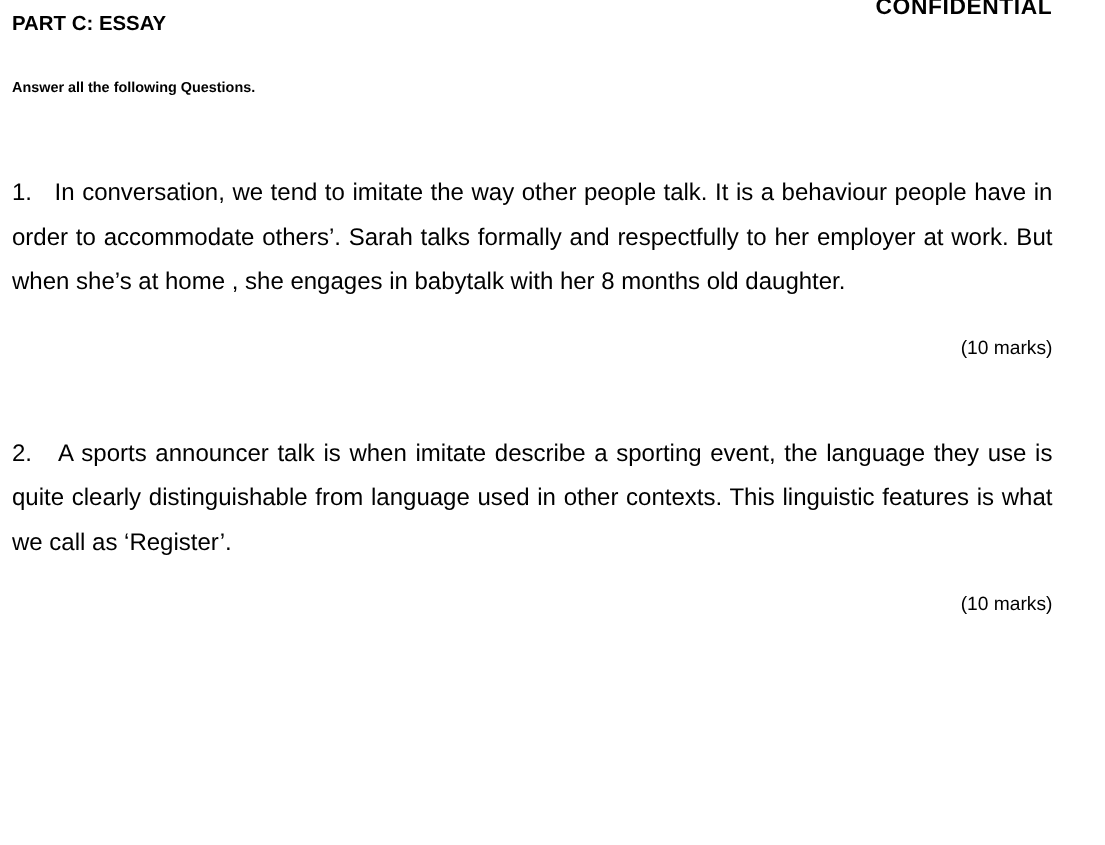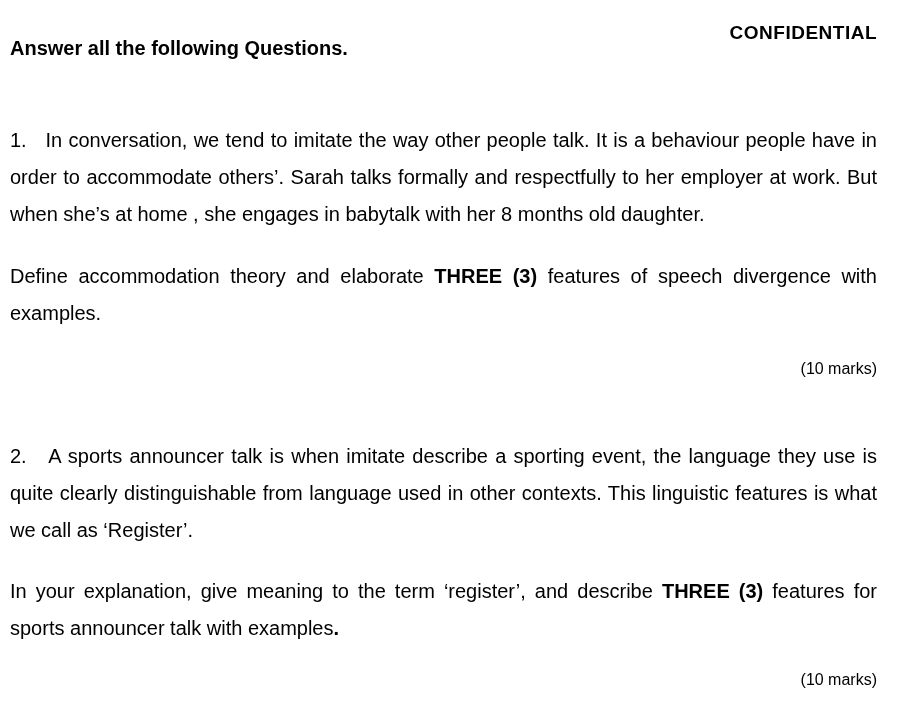--- a/index.html
+++ b/index.html
@@ -32,21 +32,21 @@
     color: #000;
     white-space: nowrap;
   }
   .part-heading {
     font-size: 17px;
     font-weight: bold;
     margin: 10px 0 0 0;
     line-height: 1.2;
   }
   .instruction {
-    font-size: 20px;
+    font-size: 12px;
     font-weight: bold;
     margin: 36px 0 0 0;
     line-height: 1.2;
   }
   .question {
     font-size: 20px;
     line-height: 1.85;
     text-align: justify;
     margin: 0;
   }
@@ -75,36 +75,31 @@
   }
   b, .bold { font-weight: bold; }
 </style>
 </head>
 <body>
 
 <div class="page">
 
   <div class="confidential">CONFIDENTIAL</div>
 
+  <div class="part-heading">PART C: ESSAY</div>
 
   <div class="instruction">Answer all the following Questions.</div>
 
   <div class="question q1">
     <span>1.</span>&nbsp;&nbsp;&nbsp;<span>In conversation, we tend to imitate the way other people talk. It is a behaviour people have in order to accommodate others’. Sarah talks formally and respectfully to her employer at work. But when she’s at home , she engages in babytalk with her 8 months old daughter.</span>
   </div>
 
-  <div class="question para-gap">
-    <span>Define accommodation theory and elaborate </span><b>THREE (3)</b><span> features of speech divergence with examples.</span>
-  </div>
 
   <div class="marks">(10 marks)</div>
 
   <div class="question q2">
     <span>2.</span>&nbsp;&nbsp;&nbsp;<span>A sports announcer talk is when imitate describe a sporting event, the language they use is quite clearly distinguishable from language used in other contexts. This linguistic features is what we call as ‘Register’.</span>
   </div>
 
-  <div class="question q2b">
-    <span>In your explanation, give meaning to the term ‘register’, and describe </span><b>THREE (3)</b><span> features for sports announcer talk with examples</span><b>.</b>
-  </div>
 
   <div class="marks2">(10 marks)</div>
 
 </div>
 
 </body></html>

